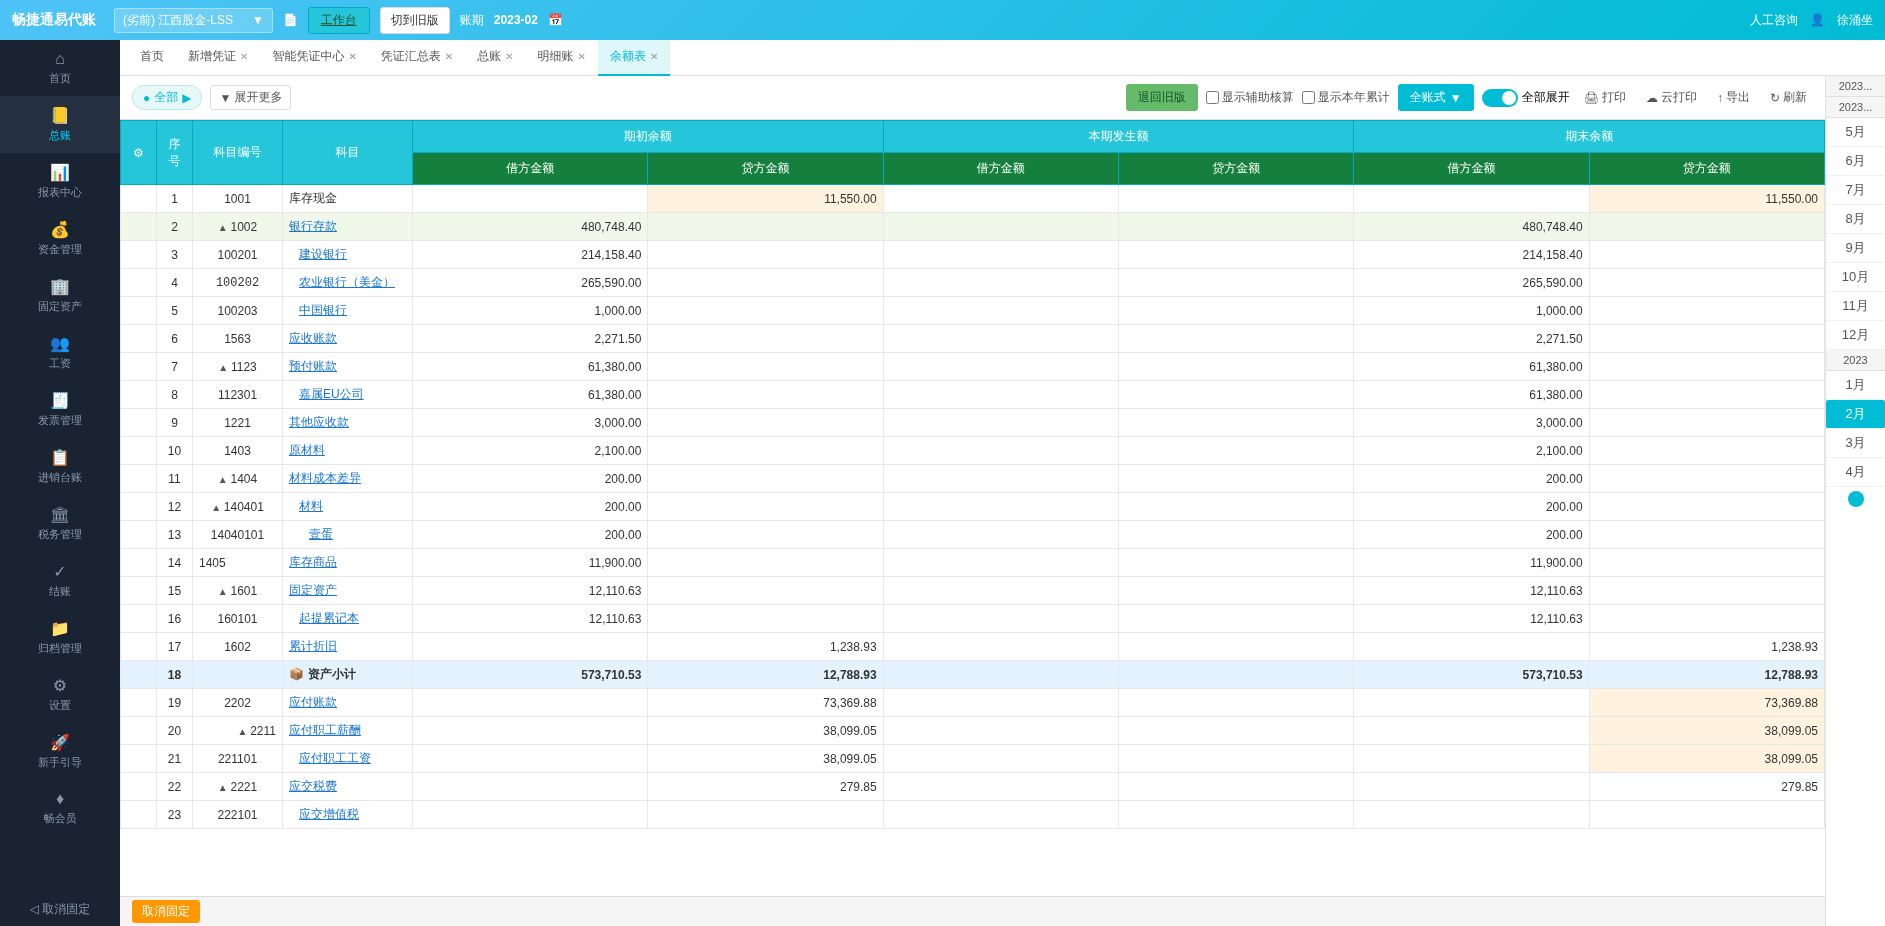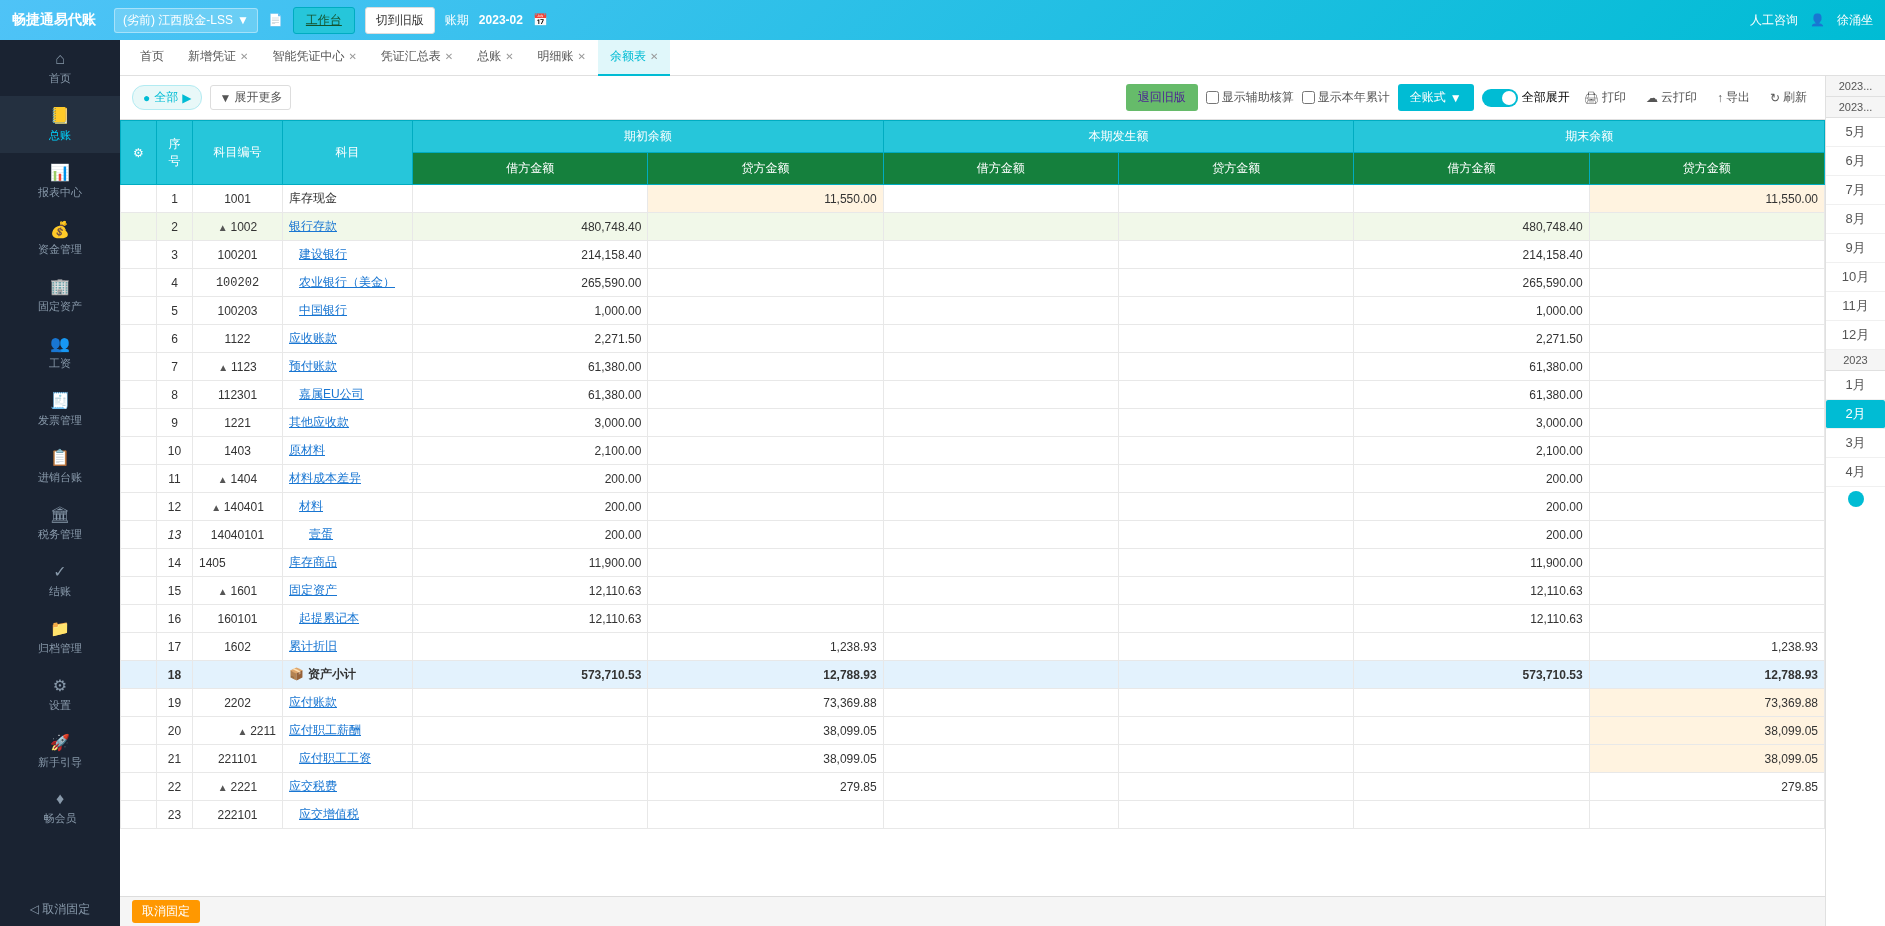--- a/index.html
+++ b/index.html
@@ -17,21 +17,21 @@
     }
     .top-bar-logo { color: white; font-size: 14px; font-weight: bold; margin-right: 8px; }
     .company-selector {
       background: rgba(255,255,255,0.2);
       border: 1px solid rgba(255,255,255,0.4);
       color: white;
       padding: 3px 8px;
       border-radius: 3px;
       display: flex;
       align-items: center;
-      gap: 4px;
+      gap: 19px;
       cursor: pointer;
     }
     .btn-workbench {
       background: #26c6da;
       border: 1px solid #00acc1;
       color: #14532d;
       padding: 4px 12px;
       border-radius: 3px;
       cursor: pointer;
       text-decoration: underline;
@@ -142,21 +142,21 @@
       gap: 3px;
       color: #555;
       cursor: pointer;
       padding: 3px 8px;
       border: 1px solid #ddd;
       border-radius: 3px;
     }
     .toolbar-right { margin-left: auto; display: flex; align-items: center; gap: 8px; }
     .btn-return {
       background: #66bb6a;
-      color: #4c1d95;
+      color: #14532d;
       border: none;
       padding: 5px 12px;
       border-radius: 3px;
       cursor: pointer;
     }
     .check-label { display: flex; align-items: center; gap: 3px; color: #555; }
     .btn-full-width {
       background: #00bcd4;
       color: white;
       border: none;
@@ -538,21 +538,21 @@
                   <td>1,000.00</td>
                   <td></td>
                   <td></td>
                   <td></td>
                   <td>1,000.00</td>
                   <td></td>
                 </tr>
                 <tr>
                   <td style="text-align: center;"></td>
                   <td style="text-align: center;">6</td>
-                  <td style="text-align: center;">1122</td>
+                  <td style="text-align: center;">1563</td>
                   <td style="text-align: left;"><span class="link-text">应收账款</span></td>
                   <td>2,271.50</td>
                   <td></td>
                   <td></td>
                   <td></td>
                   <td>2,271.50</td>
                   <td></td>
                 </tr>
                 <tr>
                   <td style="text-align: center;"></td>
@@ -621,21 +621,21 @@
                   <td style="text-align: left;">&nbsp;&nbsp;&nbsp;<span class="link-text">材料</span></td>
                   <td>200.00</td>
                   <td></td>
                   <td></td>
                   <td></td>
                   <td>200.00</td>
                   <td></td>
                 </tr>
                 <tr>
                   <td style="text-align: center;"></td>
-                  <td style="text-align: center; font-style: italic;">13</td>
+                  <td style="text-align: center;">13</td>
                   <td style="text-align: center;">14040101</td>
                   <td style="text-align: left;">&nbsp;&nbsp;&nbsp;&nbsp;&nbsp;&nbsp;<span class="link-text">壹蛋</span></td>
                   <td>200.00</td>
                   <td></td>
                   <td></td>
                   <td></td>
                   <td>200.00</td>
                   <td></td>
                 </tr>
                 <tr>

